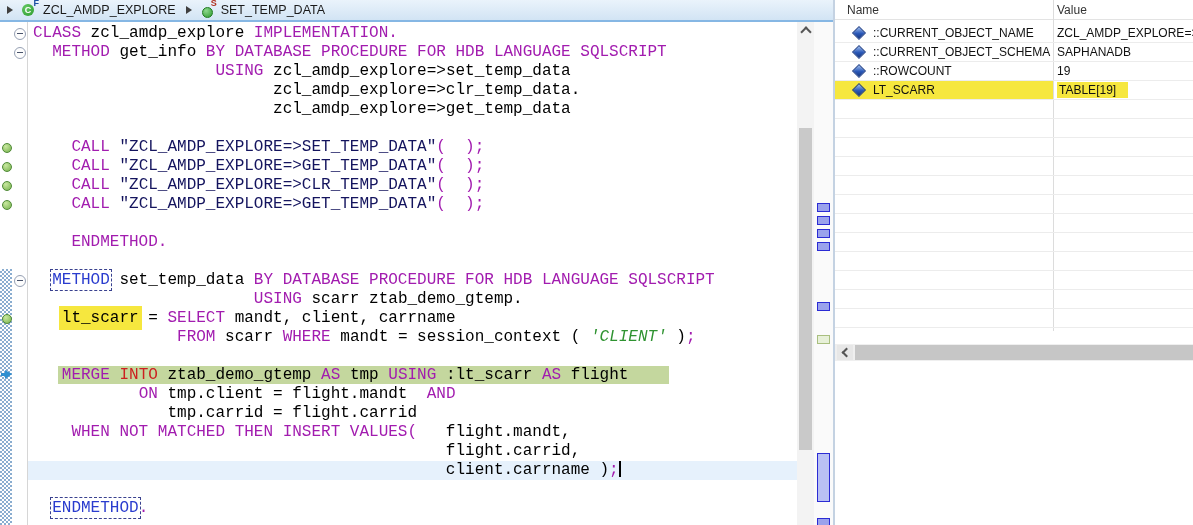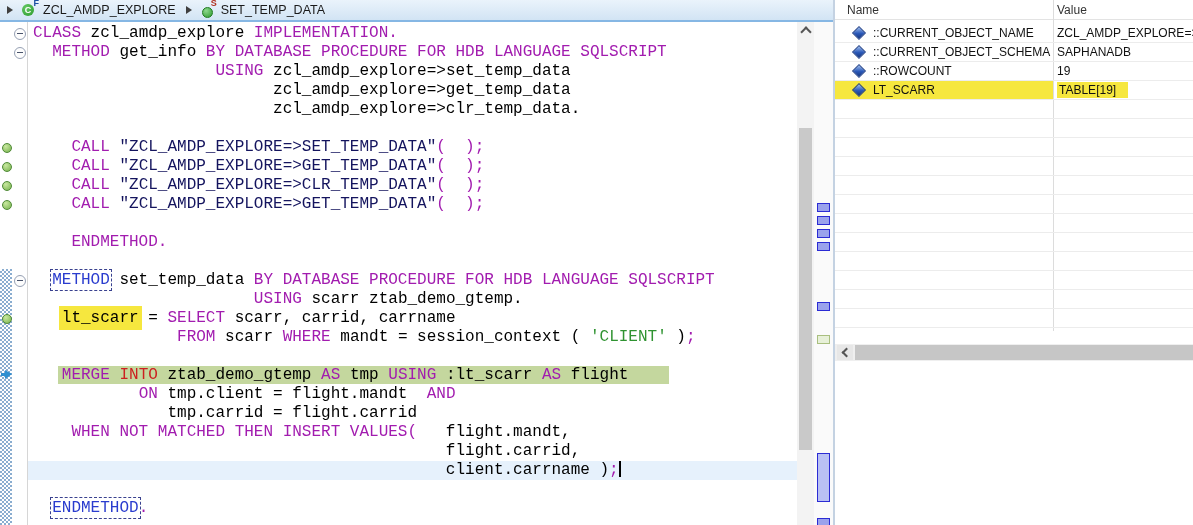--- a/index.html
+++ b/index.html
@@ -39,21 +39,21 @@
   .fold-icon::after{content:"";position:absolute;left:2px;top:4px;width:6px;height:1px;background:#49536b;}
 
   .code-area{position:absolute;left:28px;top:2px;width:769px;}
   .code-line{height:19px;line-height:19px;white-space:pre;
       font-family:"Liberation Mono","DejaVu Sans Mono",monospace;font-size:16px;color:#000;padding-left:5px;}
   .hl-current{background:#e6f1fc;}
   .hl-green{background:#c4d79e;padding:0 2px 0 4px;margin-left:-4px;}
   .tok-k{color:#a21caf;}
   .tok-i{color:#000;}
   .tok-s{color:#14145e;}
-  .tok-g{color:#2f9331;}
+  .tok-g{color:#2f9331;font-style:italic;}
   .tok-r{color:#cc2020;}
   .tok-y{background:#f6e73e;box-shadow:0 0 0 3px #f6e73e;}
   .tok-d{outline:1px dashed #39418f;outline-offset:1px;color:#2a3cce;}
   .caret{display:inline-block;width:2px;height:16px;background:#000;vertical-align:-3px;}
 
   .vscroll{position:absolute;left:797px;top:0;width:17px;height:100%;background:#f3f3f3;}
   .vs-up{position:absolute;left:0;top:0;width:17px;height:16px;}
   .chev-up{position:absolute;left:5px;top:6px;width:6px;height:6px;border-top:2px solid #555;
       border-left:2px solid #555;transform:rotate(45deg);}
   .vs-thumb{position:absolute;left:2px;width:13px;background:#c9c9c9;}
@@ -117,33 +117,33 @@
       </div>
     <div class="fold-bar" id="fold-bar">
         <div class="fold-icon" style="top: 6px;"></div>
         <div class="fold-icon" style="top: 25px;"></div>
         <div class="fold-icon" style="top: 253px;"></div>
       </div>
     <div class="code-area" id="code-lines">
         <div class="code-line"><span class="tok-k">CLASS</span><span class="tok-i"> zcl_amdp_explore </span><span class="tok-k">IMPLEMENTATION.</span></div>
         <div class="code-line"><span class="tok-i">  </span><span class="tok-k">METHOD</span><span class="tok-i"> get_info </span><span class="tok-k">BY DATABASE PROCEDURE FOR HDB LANGUAGE SQLSCRIPT</span></div>
         <div class="code-line"><span class="tok-i">                   </span><span class="tok-k">USING</span><span class="tok-i"> zcl_amdp_explore=&gt;set_temp_data</span></div>
+        <div class="code-line"><span class="tok-i">                         zcl_amdp_explore=&gt;clr_temp_data.</span></div>
         <div class="code-line"><span class="tok-i">                         zcl_amdp_explore=&gt;get_temp_data</span></div>
-        <div class="code-line"><span class="tok-i">                         zcl_amdp_explore=&gt;clr_temp_data.</span></div>
         <div class="code-line"></div>
         <div class="code-line"><span class="tok-i">    </span><span class="tok-k">CALL</span><span class="tok-i"> </span><span class="tok-s">"ZCL_AMDP_EXPLORE=&gt;SET_TEMP_DATA"</span><span class="tok-k">(  );</span></div>
         <div class="code-line"><span class="tok-i">    </span><span class="tok-k">CALL</span><span class="tok-i"> </span><span class="tok-s">"ZCL_AMDP_EXPLORE=&gt;GET_TEMP_DATA"</span><span class="tok-k">(  );</span></div>
         <div class="code-line"><span class="tok-i">    </span><span class="tok-k">CALL</span><span class="tok-i"> </span><span class="tok-s">"ZCL_AMDP_EXPLORE=&gt;CLR_TEMP_DATA"</span><span class="tok-k">(  );</span></div>
         <div class="code-line"><span class="tok-i">    </span><span class="tok-k">CALL</span><span class="tok-i"> </span><span class="tok-s">"ZCL_AMDP_EXPLORE=&gt;GET_TEMP_DATA"</span><span class="tok-k">(  );</span></div>
         <div class="code-line"></div>
         <div class="code-line"><span class="tok-i">    </span><span class="tok-k">ENDMETHOD.</span></div>
         <div class="code-line"></div>
         <div class="code-line"><span class="tok-i">  </span><span class="tok-d">METHOD</span><span class="tok-i"> set_temp_data </span><span class="tok-k">BY DATABASE PROCEDURE FOR HDB LANGUAGE SQLSCRIPT</span></div>
         <div class="code-line"><span class="tok-i">                       </span><span class="tok-k">USING</span><span class="tok-i"> scarr ztab_demo_gtemp.</span></div>
-        <div class="code-line"><span class="tok-i">   </span><span class="tok-y">lt_scarr</span><span class="tok-i"> = </span><span class="tok-k">SELECT</span><span class="tok-i"> scarr, carrid, carrname</span></div>
+        <div class="code-line"><span class="tok-i">   </span><span class="tok-y">lt_scarr</span><span class="tok-i"> = </span><span class="tok-k">SELECT</span><span class="tok-i"> mandt, client, carrname</span></div>
         <div class="code-line"><span class="tok-i">               </span><span class="tok-k">FROM</span><span class="tok-i"> scarr </span><span class="tok-k">WHERE</span><span class="tok-i"> mandt = session_context ( </span><span class="tok-g">'CLIENT'</span><span class="tok-i"> )</span><span class="tok-k">;</span></div>
         <div class="code-line"></div>
         <div class="code-line"><span class="tok-i">   </span><span class="hl-green"><span class="tok-k">MERGE</span><span class="tok-i"> </span><span class="tok-r">INTO</span><span class="tok-i"> ztab_demo_gtemp </span><span class="tok-k">AS</span><span class="tok-i"> tmp </span><span class="tok-k">USING</span><span class="tok-i"> :lt_scarr </span><span class="tok-k">AS</span><span class="tok-i"> flight    </span></span></div>
         <div class="code-line"><span class="tok-i">           </span><span class="tok-k">ON</span><span class="tok-i"> tmp.client = flight.mandt  </span><span class="tok-k">AND</span></div>
         <div class="code-line"><span class="tok-i">              tmp.carrid = flight.carrid</span></div>
         <div class="code-line"><span class="tok-i">    </span><span class="tok-k">WHEN NOT MATCHED THEN INSERT VALUES(</span><span class="tok-i">   flight.mandt,</span></div>
         <div class="code-line"><span class="tok-i">                                           flight.carrid,</span></div>
         <div class="code-line hl-current"><span class="tok-i">                                           client.carrname )</span><span class="tok-k">;</span><span class="caret"></span></div>
         <div class="code-line"></div>
         <div class="code-line"><span class="tok-i">  </span><span class="tok-d">ENDMETHOD</span><span class="tok-k">.</span></div>

